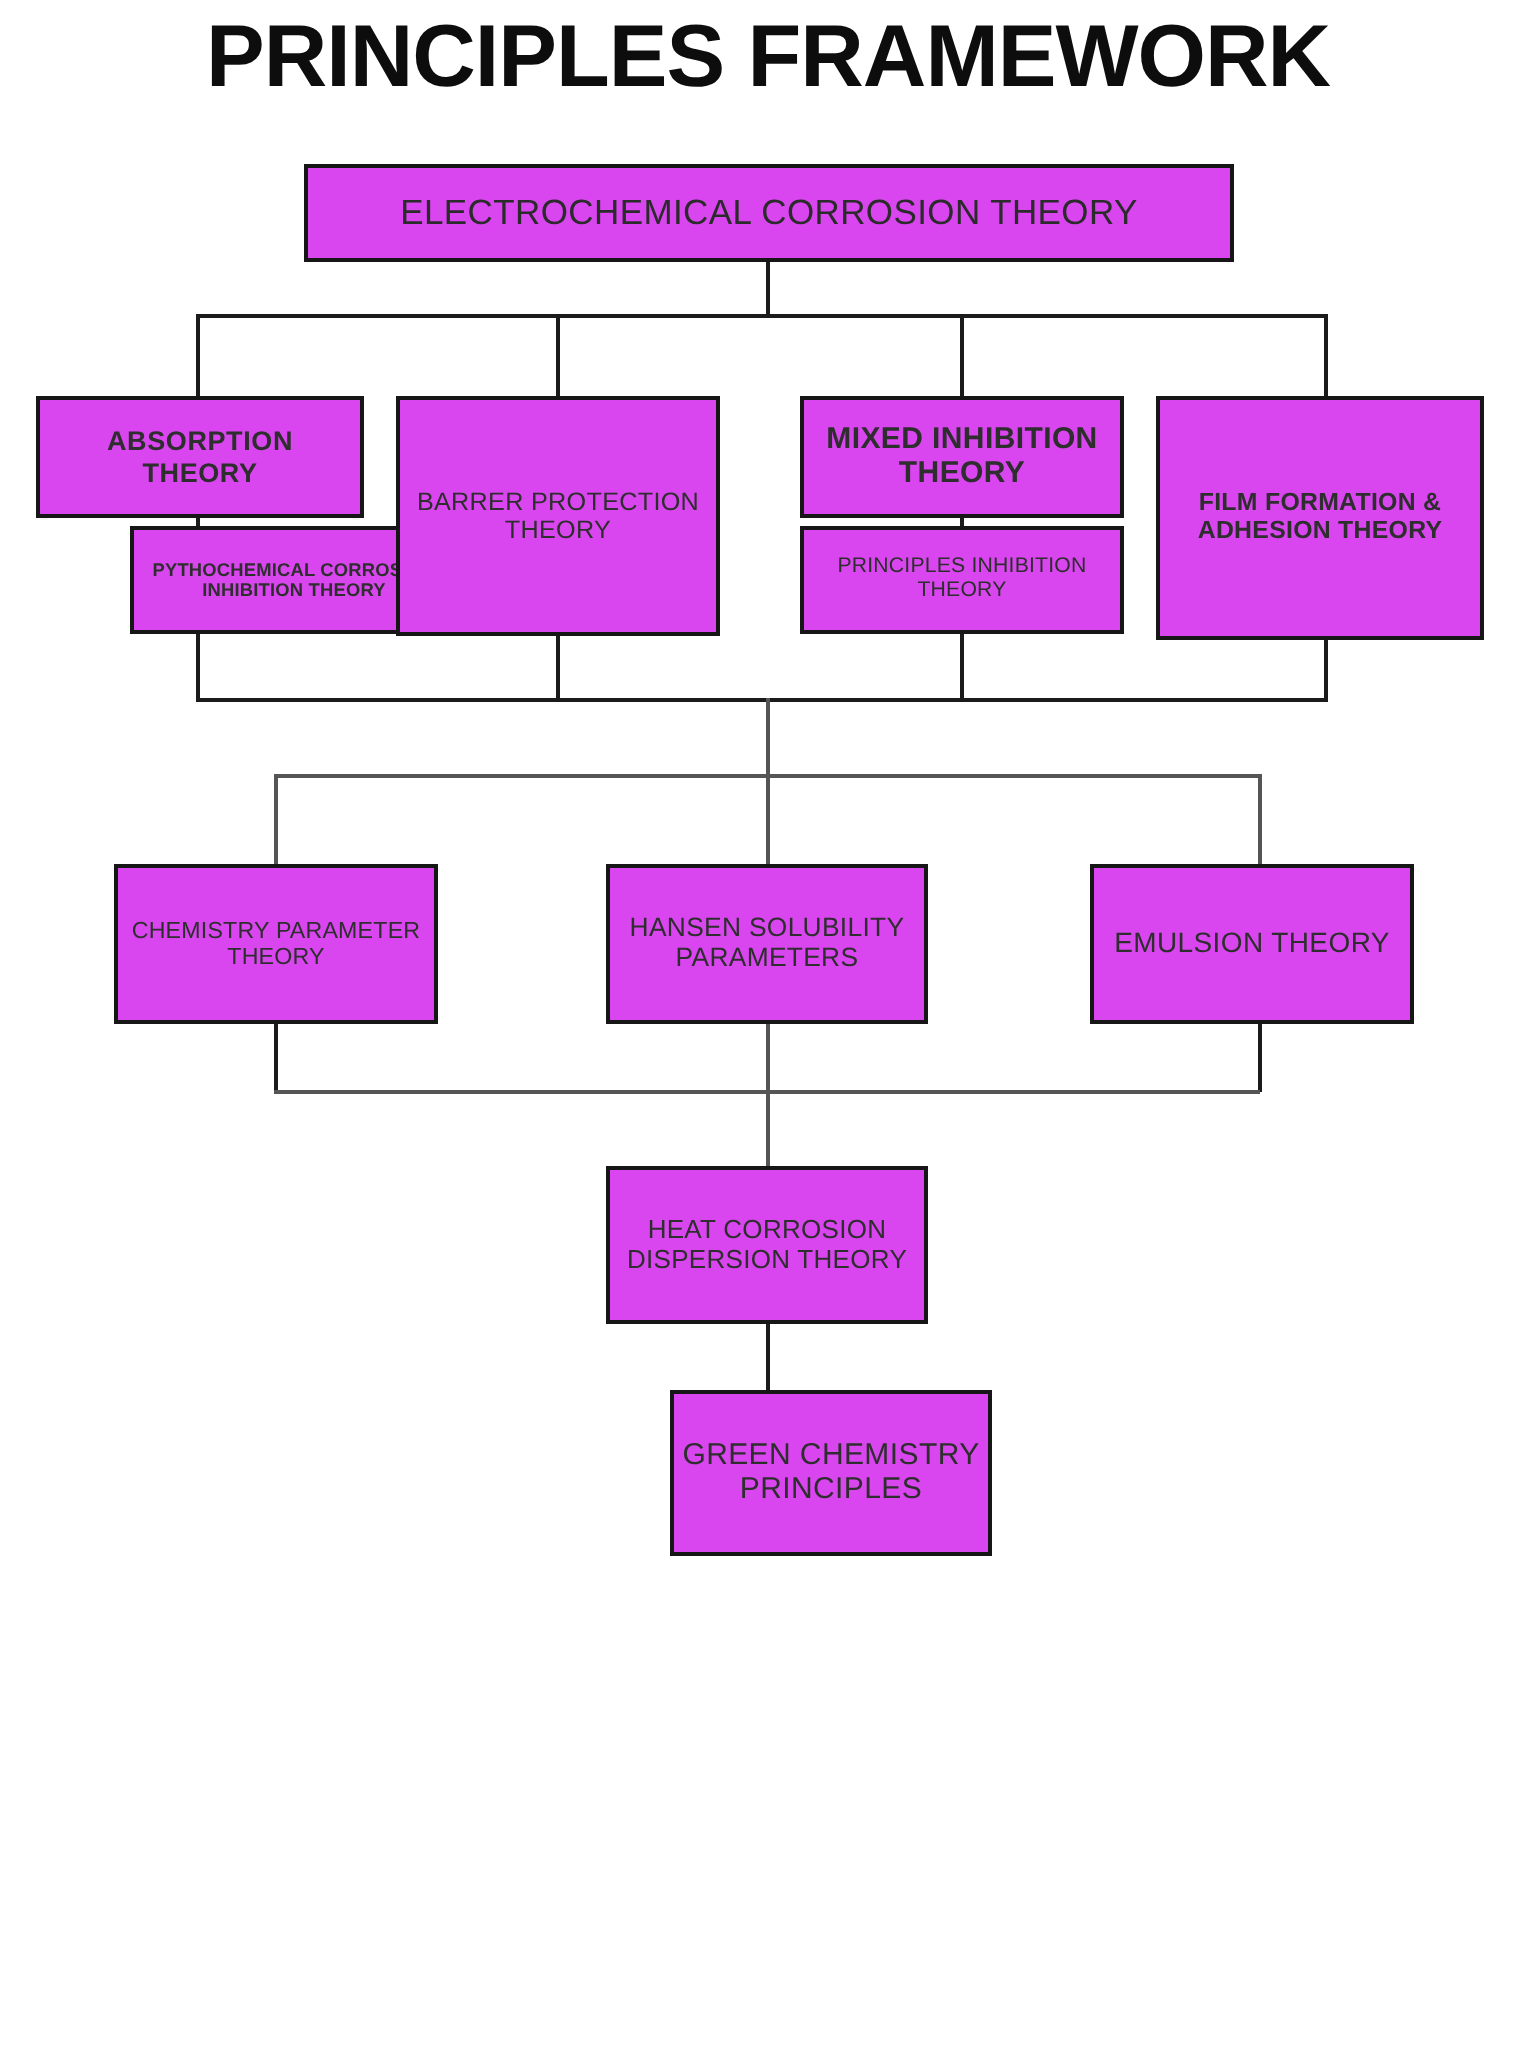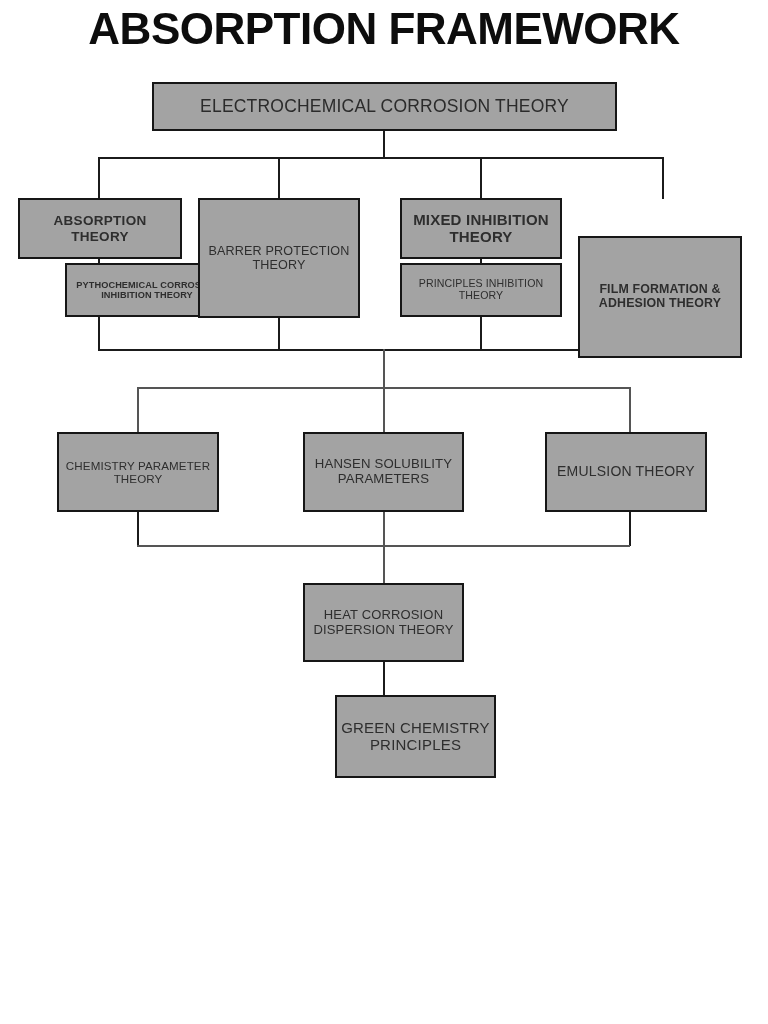--- a/index.html
+++ b/index.html
@@ -36,21 +36,21 @@
     letter-spacing: -0.5px;
     color: #0d0d0d;
     line-height: 52px;
     white-space: nowrap;
   }
 
   
   .node {
     position: absolute;
     box-sizing: border-box;
-    background: #a3a3a3;
+    background: #d946ef;
     border: 2.2px solid #161616;
     display: flex;
     align-items: center;
     justify-content: center;
     text-align: center;
     z-index: 5;
   }
   .node .label {
     display: block;
     width: 100%;
@@ -73,21 +73,21 @@
 
   .n-barrier        { left: 198px; top: 198px; width: 162px; height: 120px; }
   .n-barrier .label { font-size: 12.6px; letter-spacing: 0.15px; }
 
   .n-mixed        { left: 400px; top: 198px; width: 162px; height: 61px; }
   .n-mixed .label { font-size: 15px; font-weight: bold; letter-spacing: 0.2px; }
 
   .n-synergistic        { left: 400px; top: 263px; width: 162px; height: 54px; }
   .n-synergistic .label { font-size: 10.6px; letter-spacing: 0.1px; }
 
-  .n-film        { left: 578px; top: 198px; width: 164px; height: 122px; margin-top: 38px; }
+  .n-film        { left: 578px; top: 198px; width: 164px; height: 122px; }
   .n-film .label { font-size: 12.4px; font-weight: bold; letter-spacing: 0.15px; }
 
   .n-solubility        { left: 57px;  top: 432px; width: 162px; height: 80px; }
   .n-solubility .label { font-size: 11.6px; letter-spacing: 0.1px; }
 
   .n-hansen        { left: 303px; top: 432px; width: 161px; height: 80px; }
   .n-hansen .label { font-size: 13.2px; letter-spacing: 0.15px; }
 
   .n-emulsion        { left: 545px; top: 432px; width: 162px; height: 80px; }
   .n-emulsion .label { font-size: 14px; letter-spacing: 0.2px; }
@@ -106,21 +106,21 @@
   }
   .conn.thin { background: #555555; }
   .h { height: 2px; }
   .v { width: 2px; }
 </style>
 </head>
 <body>
 
 <div id="diagram-canvas">
 
-  <div class="title">ABSORPTION FRAMEWORK</div>
+  <div class="title">PRINCIPLES FRAMEWORK</div>
 
   <div class="conn v" style="left:383px; top:131px; height:28px;"></div>
 
   <div class="conn h" style="left:98px; top:157px; width:566px;"></div>
 
   <div class="conn v" style="left:98px;  top:157px; height:42px;"></div>
   <div class="conn v" style="left:278px; top:157px; height:42px;"></div>
   <div class="conn v" style="left:480px; top:157px; height:42px;"></div>
   <div class="conn v" style="left:662px; top:157px; height:42px;"></div>
 

